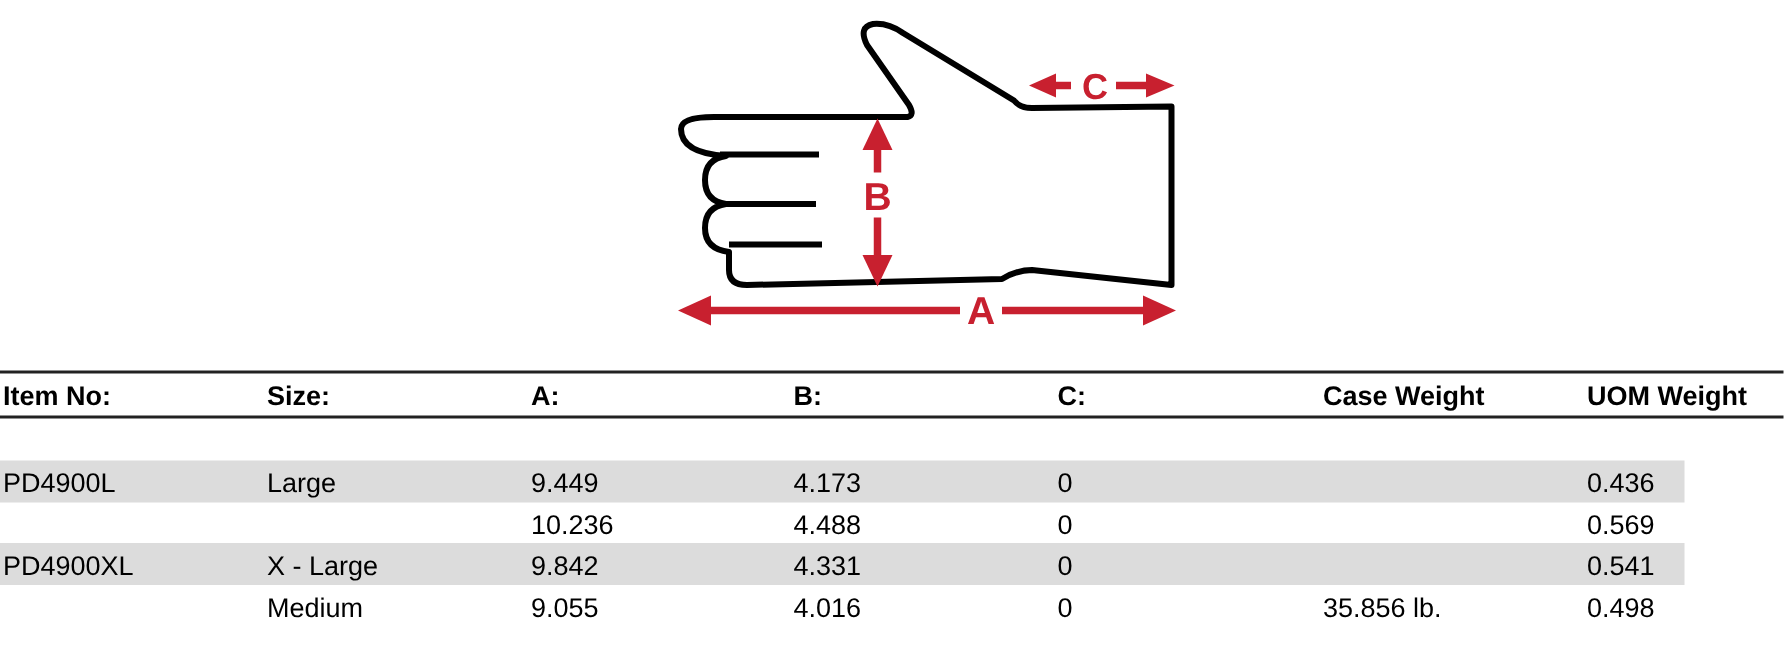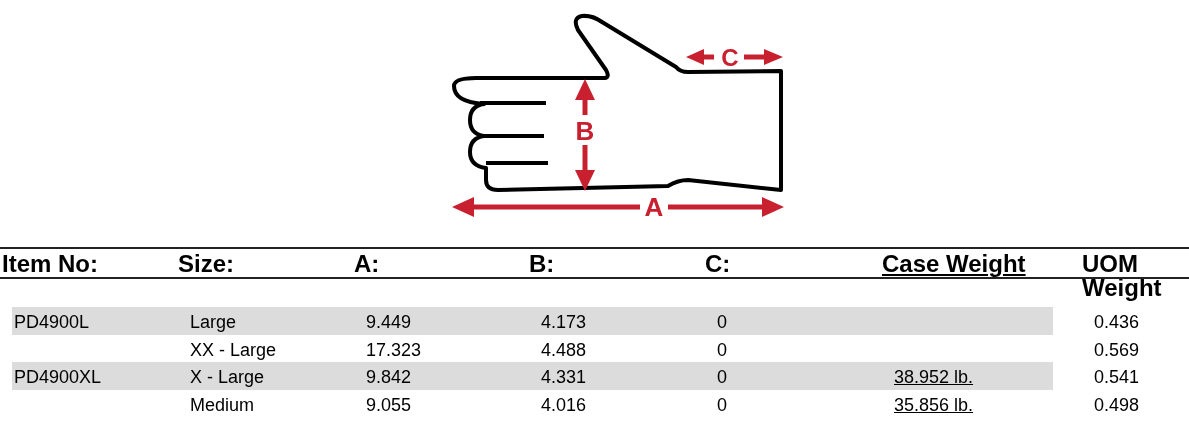--- a/index.html
+++ b/index.html
@@ -3,26 +3,26 @@
 <meta charset="utf-8">
 <style>
   html, body { margin: 0; padding: 0; background: #ffffff; }
   body { width: 1189px; height: 432px; position: relative; overflow: hidden;
          font-family: "Liberation Sans", sans-serif; color: #000; }
   .diagram { position: absolute; left: 440px; top: 0; width: 360px; height: 230px; }
   .rule { position: absolute; left: 0; width: 1189px; height: 2px; background: #222; }
   .rule.top { top: 247px; }
   .rule.mid { top: 277px; }
   .hdr { position: absolute; top: 252px; height: 24px; line-height: 24px;
-         font-weight: bold; font-size: 24px; }
-  .row { position: absolute; left: 12px; width: 1041px; height: 28px; }
+         font-weight: bold; font-size: 18px; }
+  .row { position: absolute; left: 0; width: 1123px; height: 28px; }
   .row.shade { background: #dcdcdc; }
   .cell { position: absolute; top: 0; height: 28px; line-height: 30px; font-size: 18px; white-space: nowrap; }
   .c0 { left: 2px; } .c1 { left: 178px; } .c2 { left: 354px; } .c3 { left: 529px; }
-  .c4 { left: 705px; } .c5 { left: 882px; text-decoration: underline; } .c6 { left: 1058px; margin-left: 24px; }
+  .c4 { left: 705px; } .c5 { left: 882px; } .c6 { left: 1058px; }
 </style>
 </head>
 <body>
 
 <div class="diagram">
   <svg width="360" height="230" viewBox="0 0 360 230">
 
     <path d="M 45 78 L 165 78 Q 170 77 166 70 L 138 30 Q 132 18 142 16 Q 152 15 162 22 L 236 67 Q 240 72 248 72 L 341 71 L 341 190 L 248 180 Q 238 180 228 186 L 58 190 Q 46 190 46 180 L 46 168 Q 30 166 30 152 Q 30 138 44 136 Q 30 134 30 120 Q 30 106 44 104 Q 14 102 14 86 Q 14 78 36 78" fill="#fff" stroke="#000" stroke-width="4" stroke-linejoin="round"></path>
     <path d="M 36 78 L 50 78" stroke="#000" stroke-width="4"></path>
     <line x1="40" y1="103" x2="106" y2="103" stroke="#000" stroke-width="4"></line>
@@ -69,33 +69,31 @@
 
 <div class="row shade" style="top:307px">
   <div class="cell c0">PD4900L</div>
   <div class="cell c1">Large</div>
   <div class="cell c2">9.449</div>
   <div class="cell c3">4.173</div>
   <div class="cell c4">0</div>
   <div class="cell c6">0.436</div>
 </div>
 <div class="row" style="top:335px">
-  <div class="cell c1">XX - Large</div>
-  <div class="cell c2">17.323</div>
+  <div class="cell c2">10.236</div>
   <div class="cell c3">4.488</div>
   <div class="cell c4">0</div>
   <div class="cell c6">0.569</div>
 </div>
 <div class="row shade" style="top:362px">
   <div class="cell c0">PD4900XL</div>
   <div class="cell c1">X - Large</div>
   <div class="cell c2">9.842</div>
   <div class="cell c3">4.331</div>
   <div class="cell c4">0</div>
-  <div class="cell c5">38.952 lb.</div>
   <div class="cell c6">0.541</div>
 </div>
 <div class="row" style="top:390px">
   <div class="cell c1">Medium</div>
   <div class="cell c2">9.055</div>
   <div class="cell c3">4.016</div>
   <div class="cell c4">0</div>
   <div class="cell c5">35.856 lb.</div>
   <div class="cell c6">0.498</div>
 </div>

